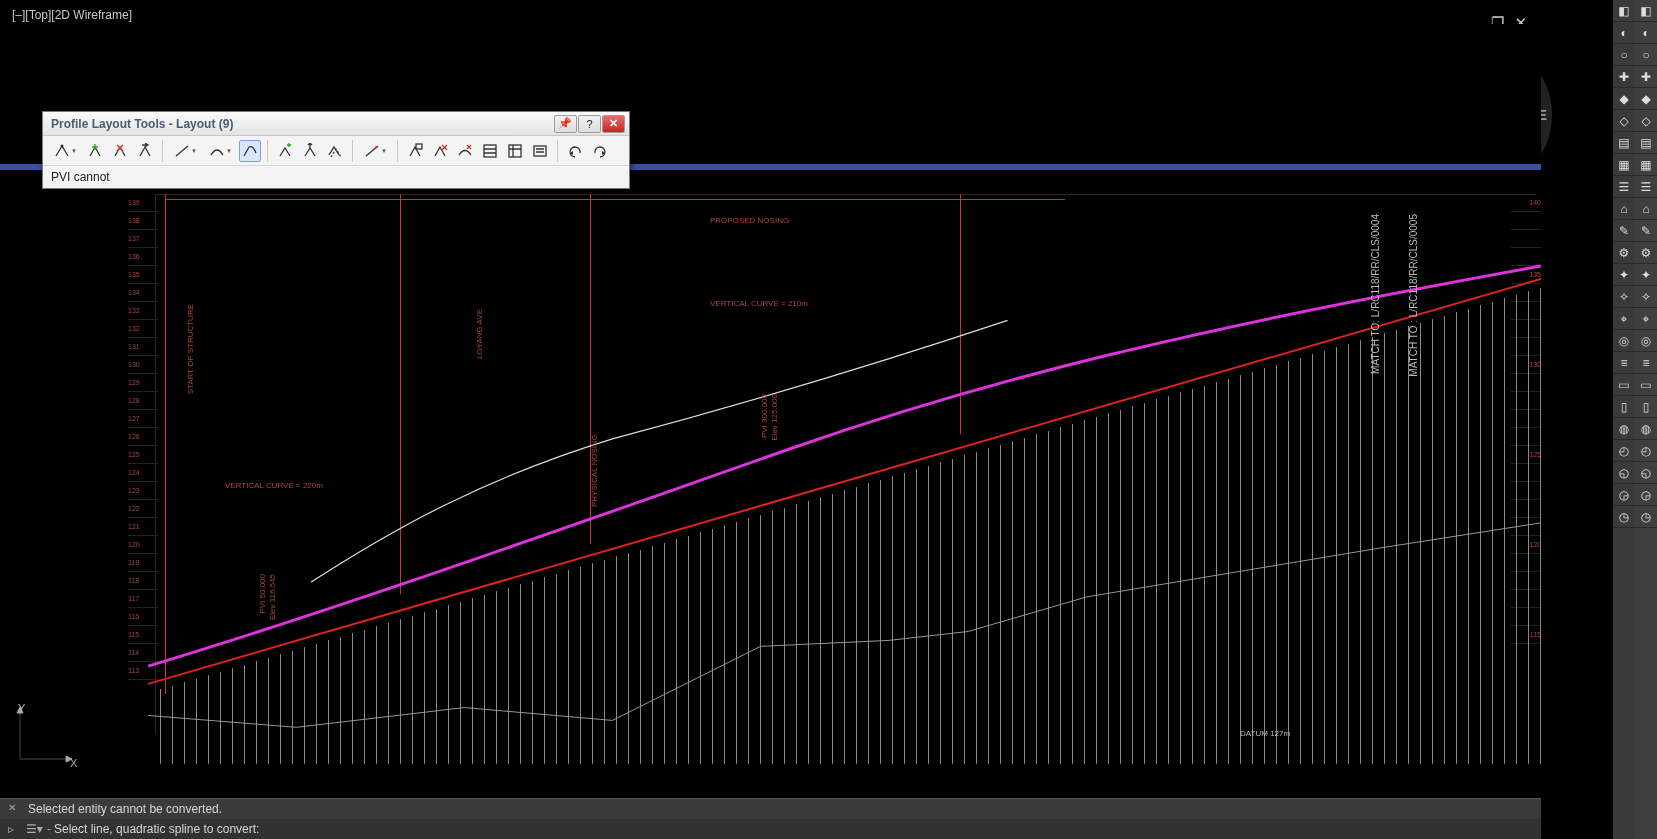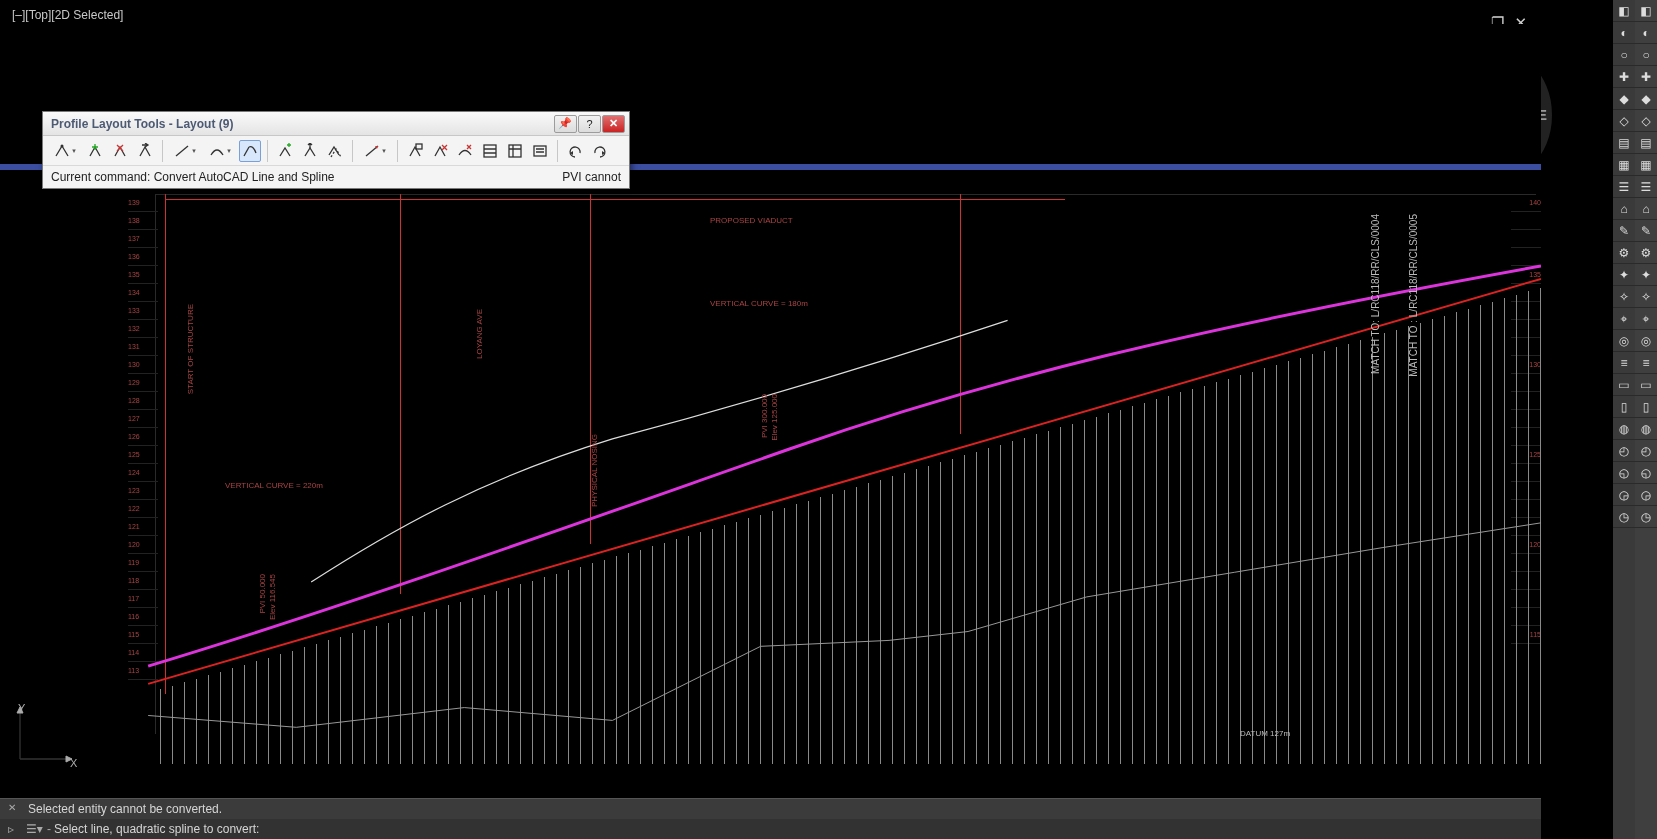--- a/index.html
+++ b/index.html
@@ -89,21 +89,21 @@
 
 
 .stk { stroke: #333; stroke-width: 1.3; fill: none; }
 .rd  { stroke: #c33; }
 .grn { stroke: #2a2; }
 .filld { fill: #333; }
 </style>
 </head>
 <body>
 
-<div id="view-label">[–][Top][2D Selected]</div>
+<div id="view-label">[–][Top][2D Wireframe]</div>
 
 <div id="win-ctrls">
   <span>—</span>
   <span>❐</span>
   <span>✕</span>
 </div>
 
 <div id="rtb1" class="right-tb">
     <div class="ico">◧</div>
     <div class="ico">◐</div>
@@ -356,23 +356,23 @@
       <span style="left: 1540px; height: 476.184px; bottom: 0px; top: 263.816px; position: absolute;"></span>
     </div>
 
   <svg id="profiles" viewBox="0 0 1560 740" preserveAspectRatio="none">
     <path stroke="#d22" stroke-width="2" fill="none" d="M150,668 L1560,258"></path>
     <path stroke="#d3d" stroke-width="3" fill="none" d="M150,650 C350,590 600,500 800,430 C1000,360 1200,310 1560,245"></path>
     <path stroke="#ddd" stroke-width="1.2" fill="none" d="M315,565 C400,510 490,460 620,420 C770,380 900,340 1020,300"></path>
     <path stroke="#999" stroke-width="1" fill="none" d="M150,700 L300,712 L470,692 L620,705 L770,630 L900,624 L980,615 L1100,580 L1250,555 L1400,530 L1560,505"></path>
   </svg>
 
-  <div class="ann" style="top:192px;left:710px">PROPOSED VIADUCT</div>
+  <div class="ann" style="top:192px;left:710px">PROPOSED NOSING</div>
   <div class="ann" style="top:457px;left:225px">VERTICAL CURVE = 220m</div>
-  <div class="ann" style="top:275px;left:710px">VERTICAL CURVE = 180m</div>
+  <div class="ann" style="top:275px;left:710px">VERTICAL CURVE = 210m</div>
   <div class="ann vert" style="top:280px;left:186px">START OF STRUCTURE</div>
   <div class="ann vert" style="top:285px;left:475px">LOYANG AVE</div>
   <div class="ann vert" style="top:410px;left:590px">PHYSICAL NOSING</div>
   <div class="ann vert" style="top:550px;left:258px">PVI 50.000</div>
   <div class="ann vert" style="top:550px;left:268px">Elev 116.545</div>
   <div class="ann vert" style="top:370px;left:760px">PVI 300.000</div>
   <div class="ann vert" style="top:370px;left:770px">Elev 125.000</div>
   <div class="ann vert white" style="top:190px;left:1370px;font-size:10px">MATCH TO: L/RC118/RR/CLS/0004</div>
   <div class="ann vert white" style="top:190px;left:1408px;font-size:10px">MATCH TO : L/RC118/RR/CLS/0005</div>
   <div class="ann white" style="top:705px;left:1240px">DATUM 127m</div>
@@ -507,21 +507,20 @@
         </svg>
       </button>
       <button class="btn">
         <svg>
           <path class="stk" d="M3 10 A5 5 0 1 1 8 14"></path>
           <path d="M13 10 l-3 -2 l0 4 z" class="filld"></path>
         </svg>
       </button>
     </div>
   <div class="status">
-    <span class="left">Current command: Convert AutoCAD Line and Spline</span>
     <span class="right">PVI cannot</span>
   </div>
 </div>
 
 <div id="cmdarea">
   <div class="hist">Selected entity cannot be converted.</div>
   <div class="prompt">
     <span class="ico">▹</span>
     <span class="ico">☰▾</span>
     <span style="margin:0 3px;color:#aaa">-</span>

